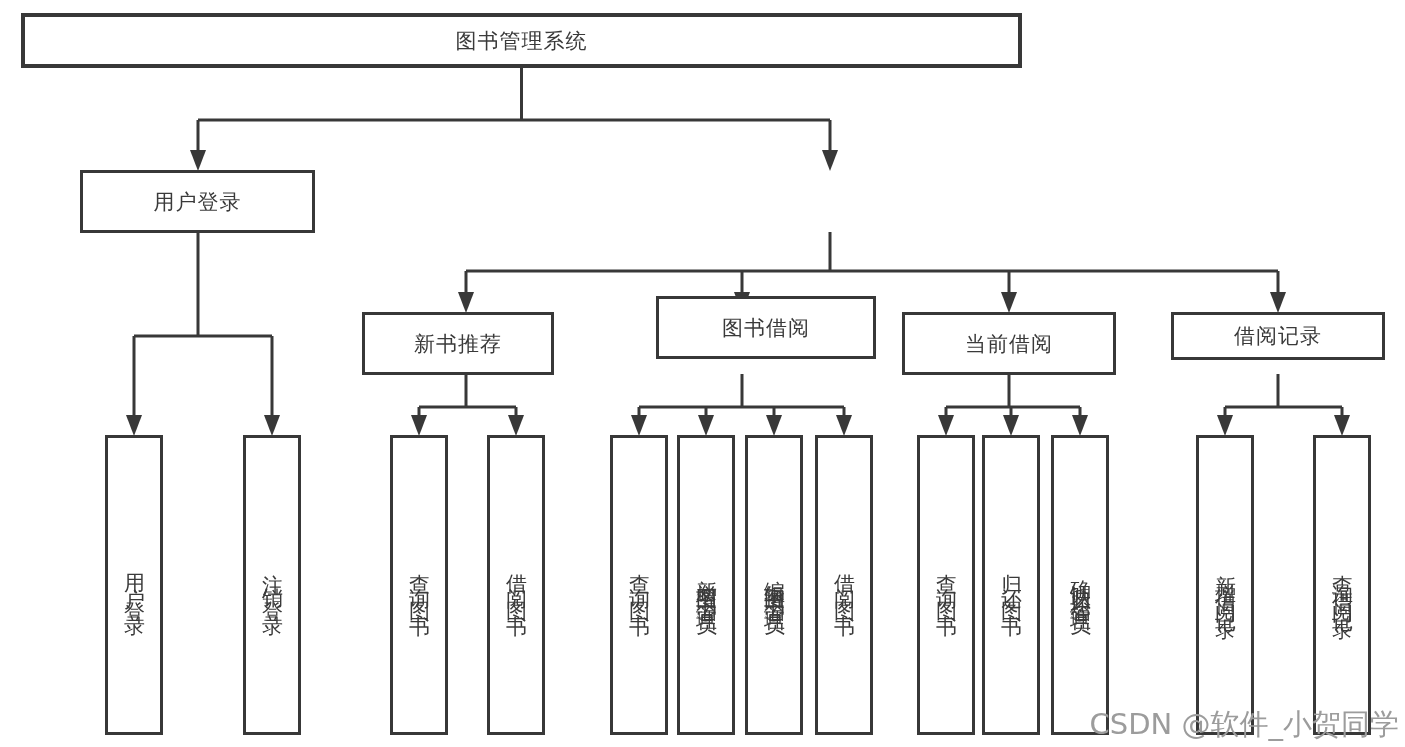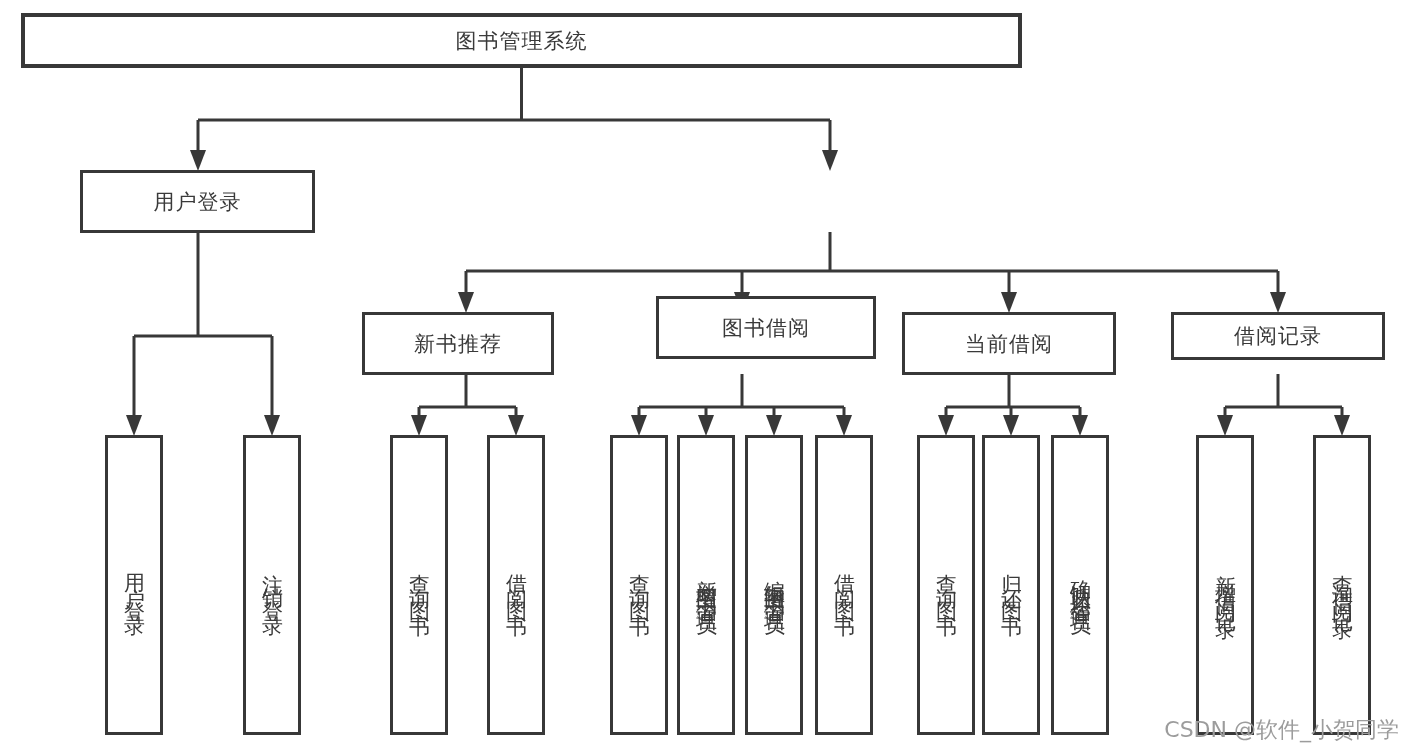--- a/index.html
+++ b/index.html
@@ -52,21 +52,21 @@
     color: #3a3a3a;
     white-space: nowrap;
   }
   .ls-short { letter-spacing: 14px; }
   .ls-med   { letter-spacing: 9px; }
   .ls-long  { letter-spacing: 5px; }
   #watermark {
     position: absolute;
     right: 6px;
     bottom: 2px;
-    font-size: 22px;
+    font-size: 29px;
     color: #9c9c9c;
     z-index: 6;
     white-space: nowrap;
   }
 </style>
 </head>
 <body>
 
 <div id="stage">
 

